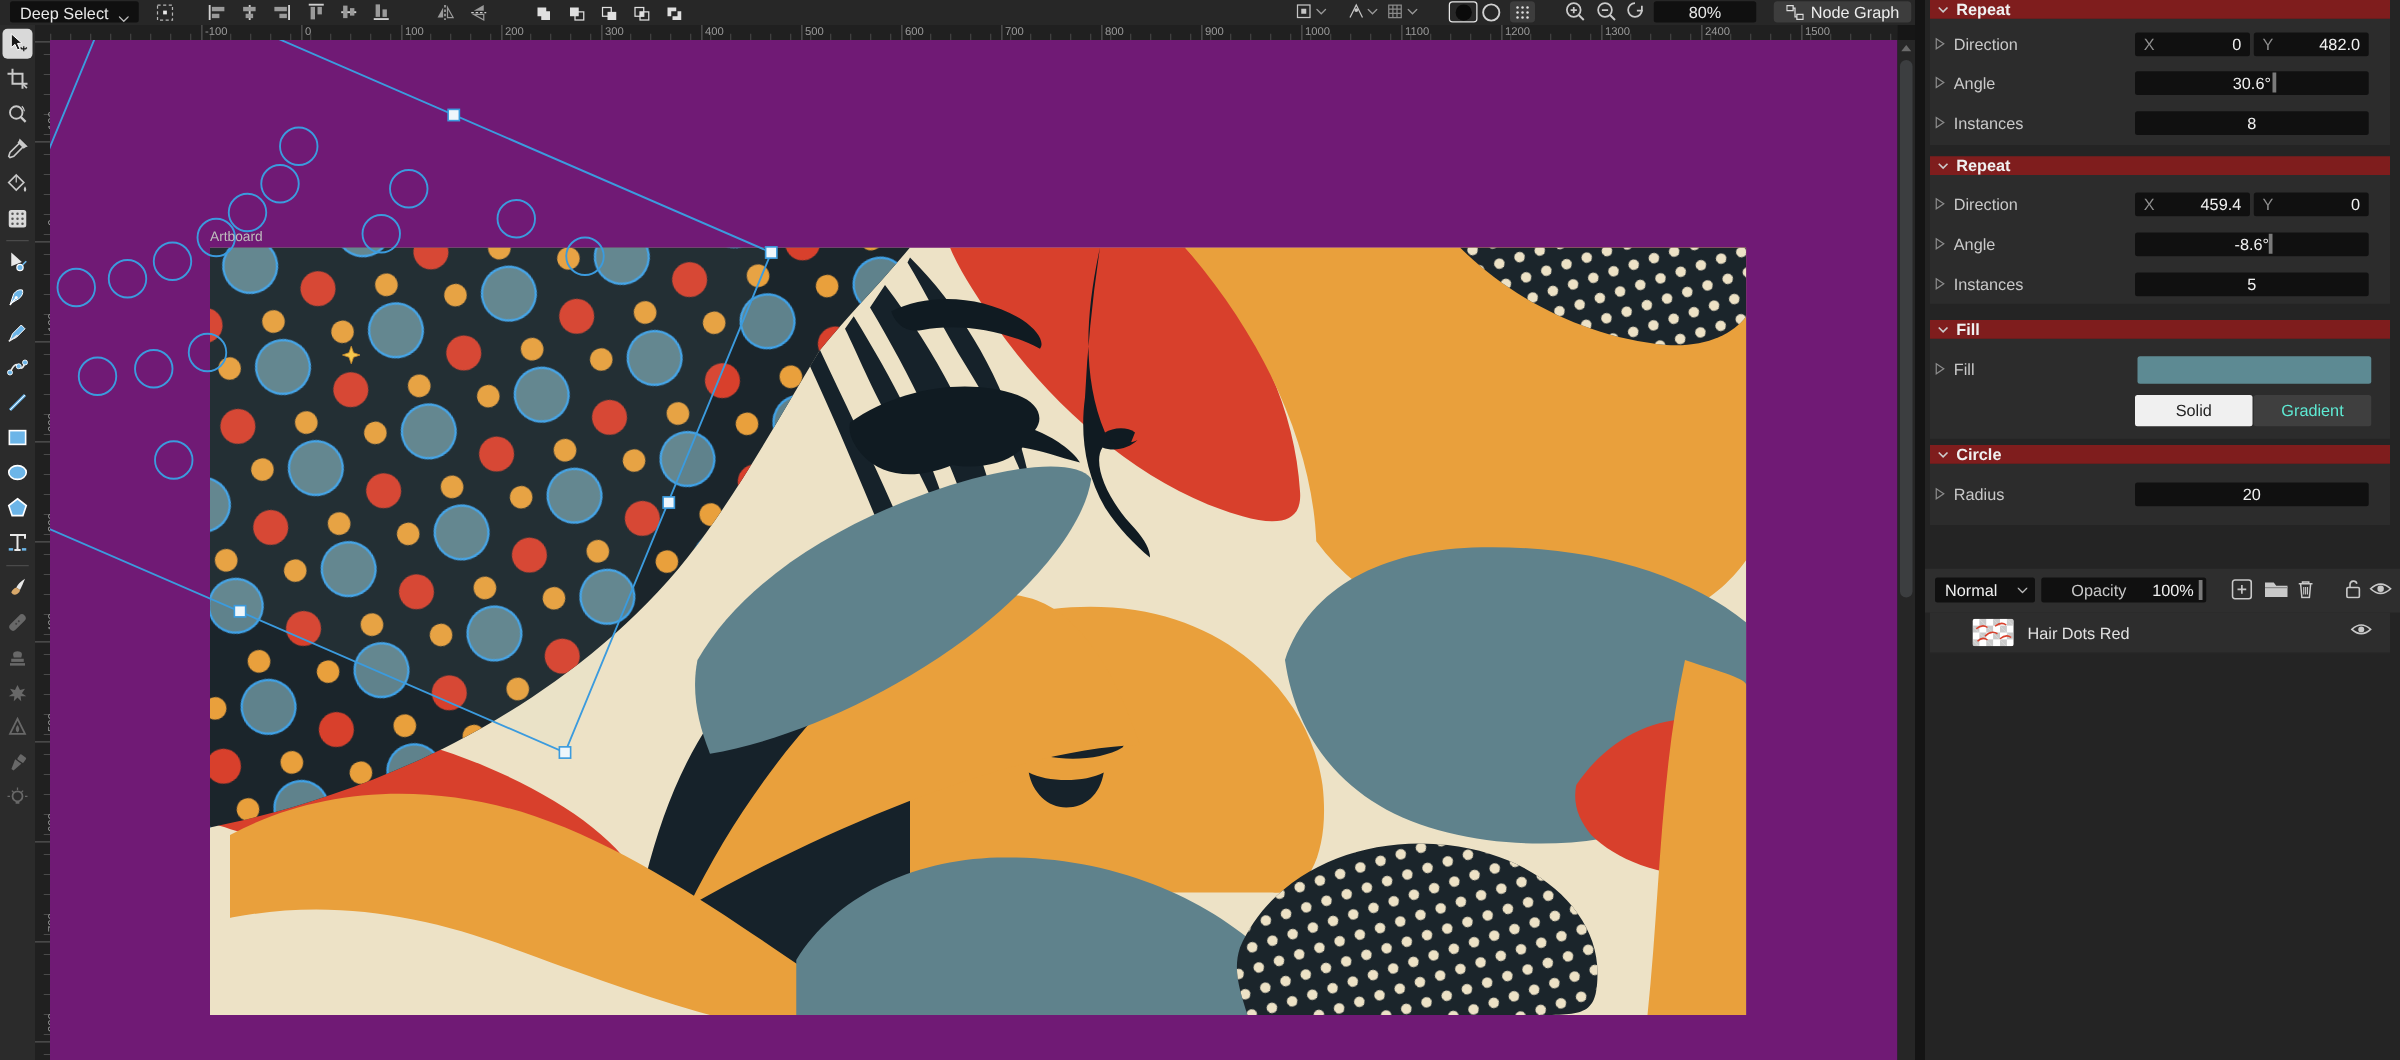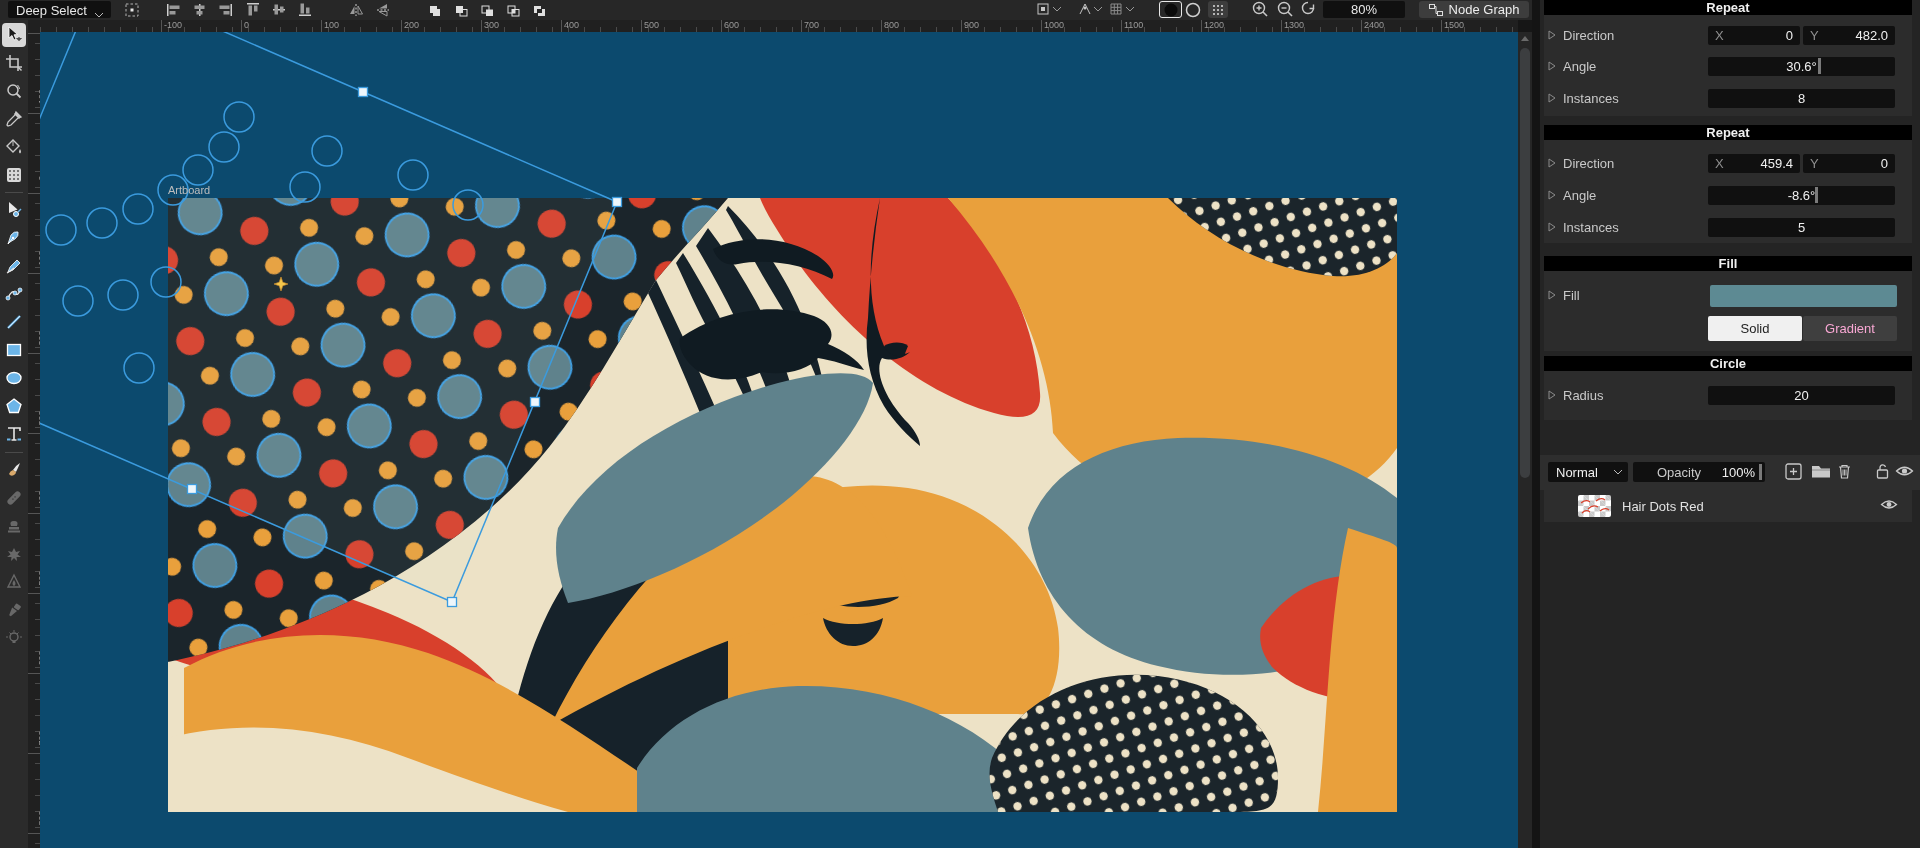--- a/index.html
+++ b/index.html
@@ -21,30 +21,30 @@
 #hruler .cover{position:absolute;left:0;top:0;width:100%;height:7px;background:#202020;}
 .hlab{position:absolute;top:0px;font-size:9px;color:#9a9a9a;}
 .hmaj{position:absolute;top:0;width:1px;height:12px;background:#555;}
 #vruler{left:28px;top:32px;width:12px;height:816px;background:#202020;overflow:hidden;
  background-image:repeating-linear-gradient(to bottom,transparent 0,transparent 15px,#4a4a4a 15px,#4a4a4a 16px);background-position:0 12px;background-size:12px 16px;}
 #vruler .cover{position:absolute;left:0;top:0;width:7px;height:100%;background:#202020;}
 .vlab{position:absolute;left:-1px;font-size:9px;color:#9a9a9a;transform:rotate(-90deg);transform-origin:center;width:30px;text-align:center;}
 .vmaj{position:absolute;left:0;width:12px;height:1px;background:#555;}
 #rcorner{left:28px;top:20px;width:12px;height:12px;background:#202020;}
 
-#canvas{left:40px;top:32px;width:1478px;height:816px;background:#0c4a6e;overflow:hidden;}
+#canvas{left:40px;top:32px;width:1478px;height:816px;background:#701a75;overflow:hidden;}
 #artlabel{position:absolute;left:128px;top:152px;font-size:11px;color:#bdbdbd;}
 
 #cvsb{left:1518px;top:32px;width:14px;height:816px;background:#262626;}
 #cvsb .thumb{position:absolute;left:2px;top:16px;width:10px;height:430px;background:#3c3e40;border-radius:5px;}
 #gap{left:1532px;top:0;width:8px;height:848px;background:#141414;}
 
 #panel{left:1540px;top:0;width:380px;height:848px;background:#242424;}
 .sect{position:absolute;left:4px;width:368px;background:#2c2c2c;}
-.shead{position:absolute;left:4px;width:368px;height:15px;background:#000000;color:#f0f0f0;font-size:13px;font-weight:bold;display:flex;align-items:center;flex-direction:column;}
+.shead{position:absolute;left:4px;width:368px;height:15px;background:#7f1d1d;color:#f0f0f0;font-size:13px;font-weight:bold;display:flex;align-items:center;}
 .shead .chev{margin:0 6px 0 6px;}
 .prow{position:absolute;left:0;width:100%;display:flex;align-items:center;color:#c9c9c9;font-size:13px;}
 .ptri{margin:0 7px 0 8px;}
 .field{position:absolute;background:#101010;border-radius:2px;color:#f0f0f0;font-size:13px;display:flex;align-items:center;}
 .field .fl{color:#8f8f8f;padding-left:7px;}
 .field .fv{position:absolute;right:7px;}
 .field .fc{width:100%;text-align:center;}
 .sbar{position:absolute;width:3px;height:16px;background:#7a7a7a;}
 .swatch{position:absolute;border-radius:2px;}
 .btn2{position:absolute;font-size:13px;display:flex;align-items:center;justify-content:center;border-radius:2px;}
@@ -683,21 +683,21 @@
     <div class="prow" style="top:284px;height:22px;">
       <svg class="ptri" width="8" height="10">
           <path d="M1 1 L7 5 L1 9 Z" stroke="#8a8a8a" fill="none"></path>
         </svg>
       <span>Fill</span>
     </div>
     <div class="swatch" style="left:170px;top:285px;width:187px;height:22px;background:#5d8a93;"></div>
     <div class="btn2" style="left:168px;top:316px;width:94px;height:25px;background:#f0f0f0;color:#222;">
         <span>Solid</span>
       </div>
-    <div class="btn2" style="left:263px;top:316px;width:94px;height:25px;background:#3f3f3f;color:#f9a8d4;">
+    <div class="btn2" style="left:263px;top:316px;width:94px;height:25px;background:#3f3f3f;color:#5eead4;">
         <span>Gradient</span>
       </div>
 
     <div class="sect" style="top:371px;height:49px;"></div>
     <div class="shead" style="top:356px;">
       <svg class="chev" width="9" height="6">
           <path d="M1 1 L4.5 4.5 L8 1" stroke="#ccc" fill="none" stroke-width="1.3"></path>
         </svg>
       <span>Circle</span>
     </div>

